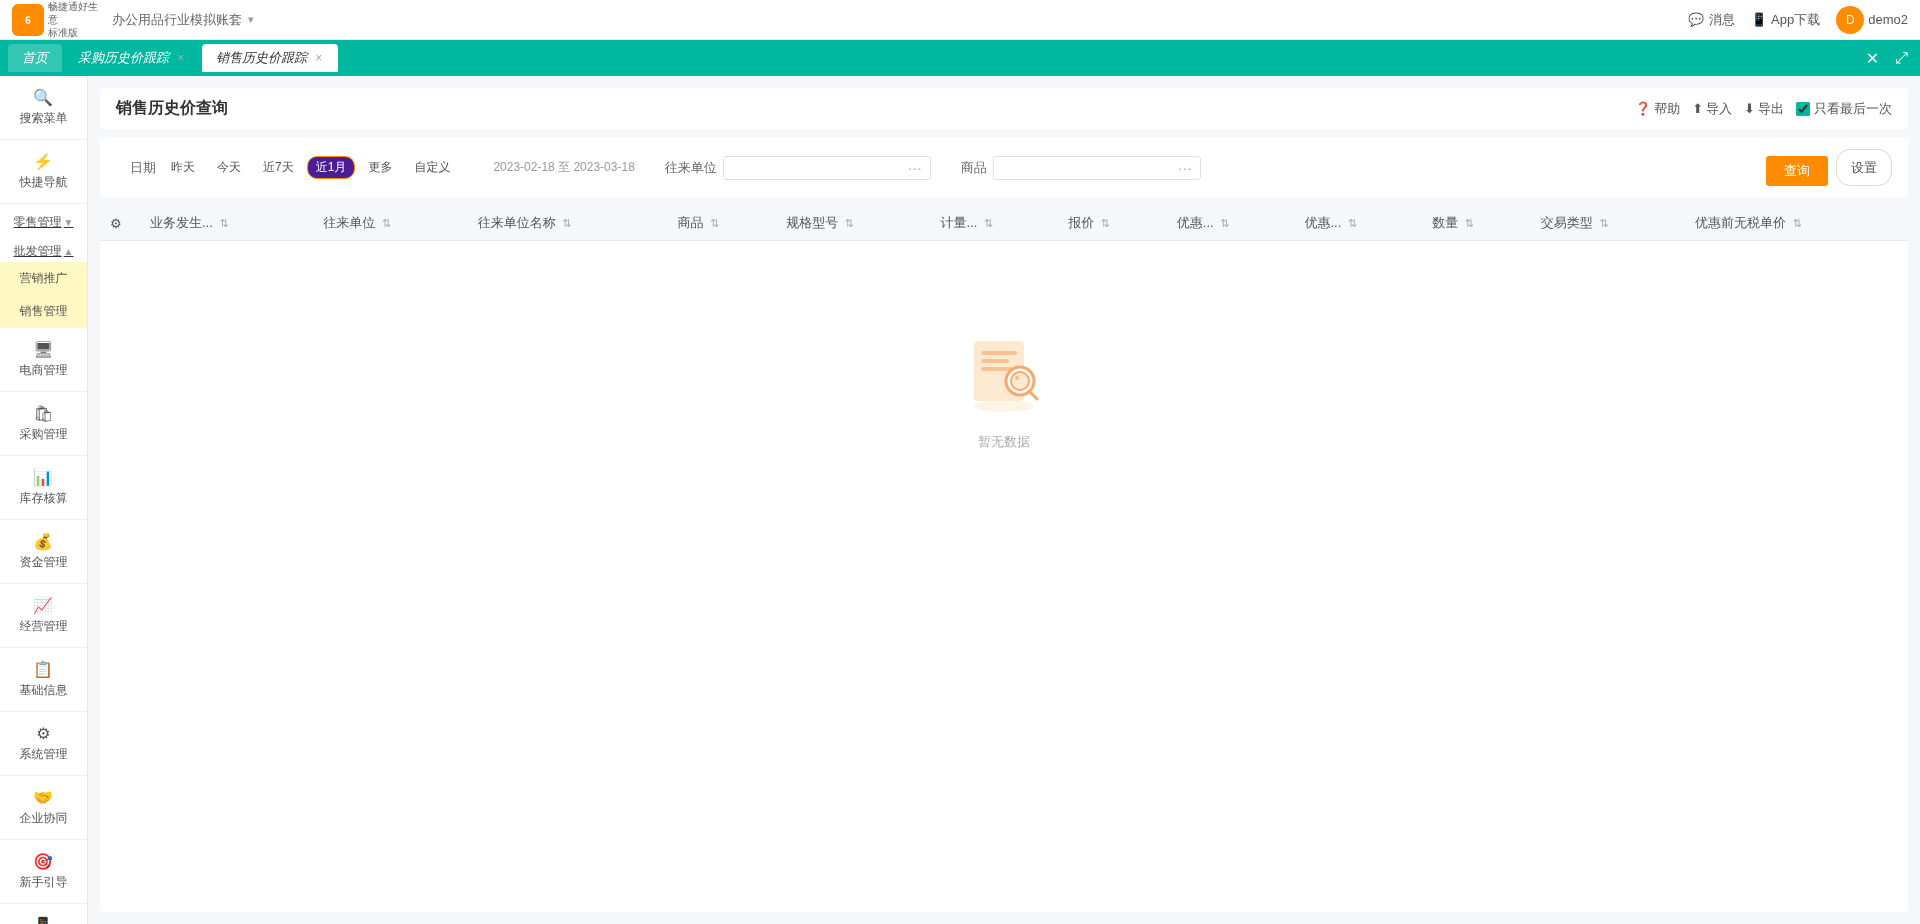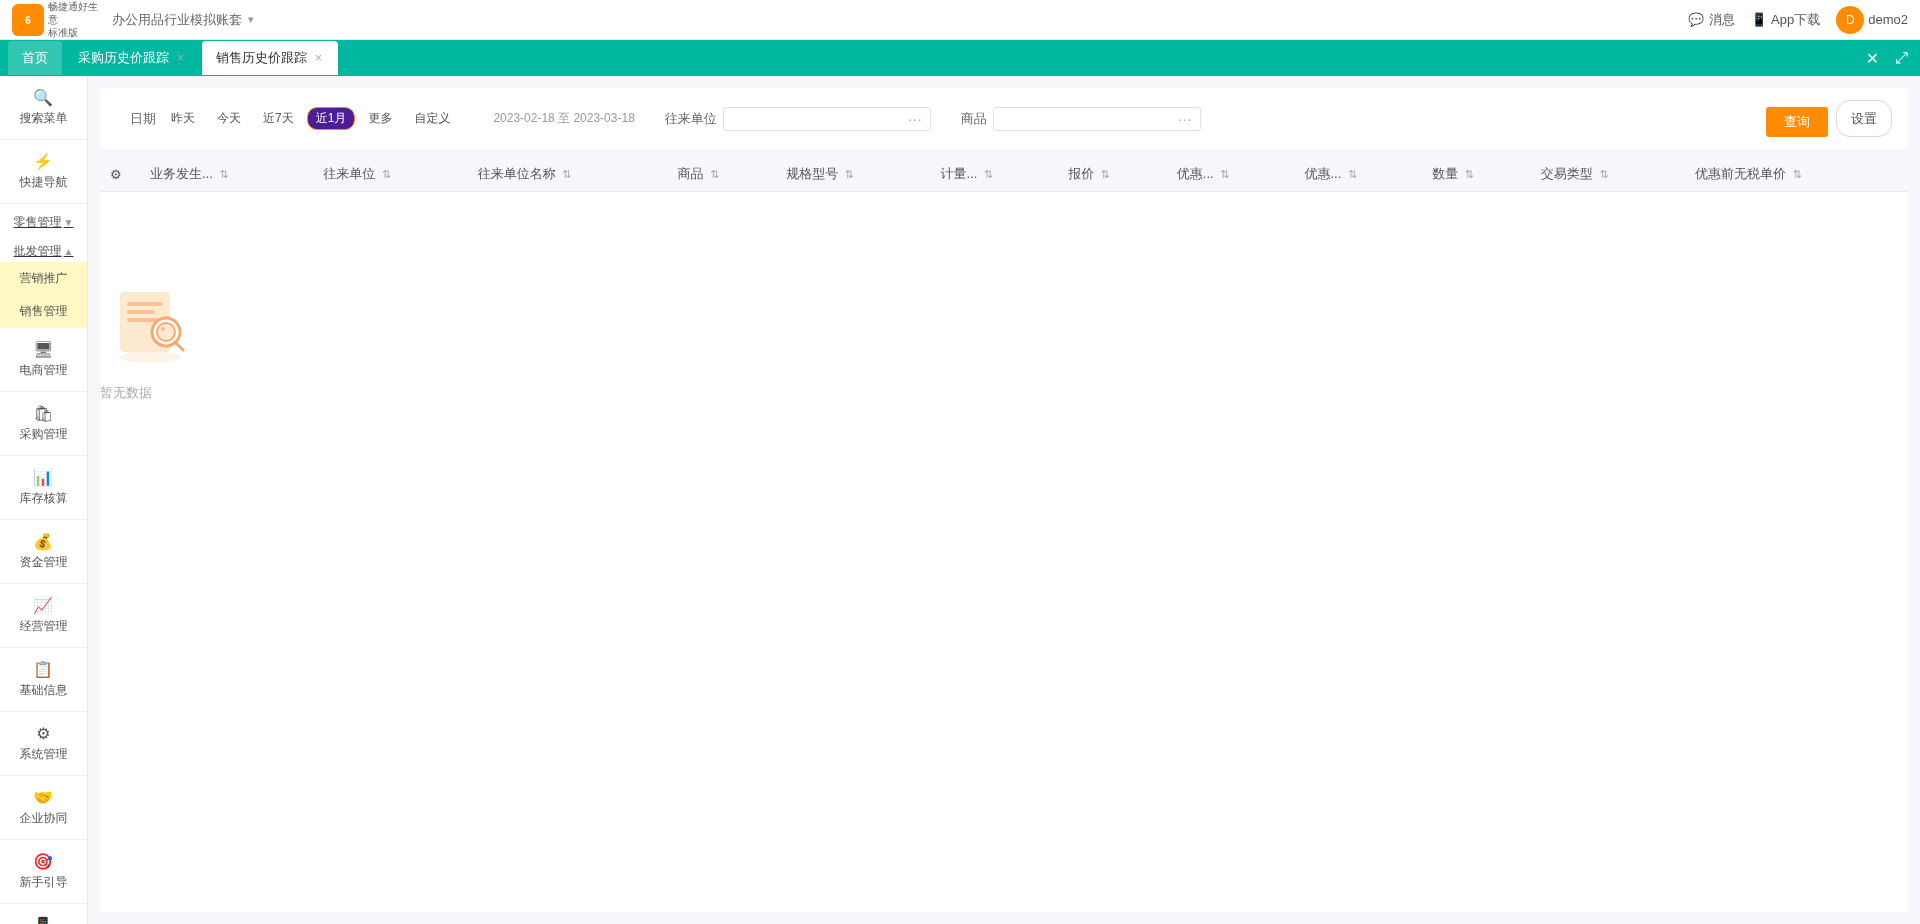--- a/index.html
+++ b/index.html
@@ -12,21 +12,21 @@
     .logo-text { font-size: 10px; color: #666; margin-left: 4px; line-height: 1.3; }
     .company-selector { display: flex; align-items: center; flex: 1; padding-left: 12px; font-size: 13px; color: #333; cursor: pointer; }
     .company-selector span { color: #666; }
     .company-selector .chevron { margin-left: 6px; color: #999; font-size: 11px; }
     .header-actions { display: flex; align-items: center; gap: 16px; margin-left: auto; }
     .header-action-item { display: flex; align-items: center; gap: 4px; cursor: pointer; color: #555; font-size: 13px; }
     .avatar { width: 28px; height: 28px; background: #ff8c00; border-radius: 50%; display: flex; align-items: center; justify-content: center; color: #fff; font-size: 12px; }
 
     
     .tab-bar { background: #00b8a0; height: 36px; display: flex; align-items: center; padding: 0 8px; flex-shrink: 0; gap: 2px; }
-    .tab-item { height: 34px; padding: 0 14px; border-radius: 4px 4px 0 0; display: flex; align-items: center; cursor: pointer; font-size: 13px; color: #fff; gap: 6px; white-space: nowrap; }
+    .tab-item { height: 28px; padding: 0 14px; border-radius: 4px 4px 0 0; display: flex; align-items: center; cursor: pointer; font-size: 13px; color: #fff; gap: 6px; white-space: nowrap; font-style: italic; }
     .tab-item.active { background: #fff; color: #333; }
     .tab-item.home { background: rgba(255,255,255,0.2); }
     .tab-close { font-size: 12px; color: #aaa; cursor: pointer; padding: 1px 2px; border-radius: 2px; }
     .tab-end-actions { margin-left: auto; display: flex; align-items: center; gap: 8px; }
     .tab-end-btn { color: #fff; font-size: 16px; cursor: pointer; padding: 2px 4px; }
 
     
     .main-layout { display: flex; flex: 1; overflow: hidden; }
 
     
@@ -65,21 +65,21 @@
     .btn-settings { background: #fff; color: #555; border: 1px solid #d9d9d9; border-radius: 14px; padding: 5px 14px; cursor: pointer; font-size: 13px; }
 
     
     .table-container { background: #fff; border-radius: 4px; flex: 1; overflow: auto; }
     .data-table { width: 100%; border-collapse: collapse; font-size: 13px; }
     .data-table th { background: #f5f7fa; padding: 8px 10px; text-align: left; color: #555; font-weight: 500; border-bottom: 1px solid #e8e8e8; white-space: nowrap; cursor: pointer; user-select: none; }
     .data-table th .sort-icon { color: #aaa; font-size: 11px; margin-left: 3px; }
     .th-gear { background: #f5f7fa; padding: 8px 10px; border-bottom: 1px solid #e8e8e8; width: 40px; text-align: center; }
 
     
-    .empty-state { display: flex; flex-direction: column; justify-content: center; padding: 80px 0; }
+    .empty-state { display: flex; flex-direction: column; align-items: center; justify-content: center; padding: 80px 0; }
     .empty-icon { width: 100px; height: 100px; position: relative; margin-bottom: 12px; }
     .empty-text { color: #aaa; font-size: 13px; }
 
     
     .checkbox-label { display: flex; align-items: center; gap: 4px; cursor: pointer; font-size: 13px; color: #555; }
     .checkbox-label input[type=checkbox] { accent-color: #00b8a0; width: 14px; height: 14px; }
   </style>
 </head>
 <body>
 
@@ -198,20 +198,41 @@
     <div class="sidebar-item">
       <span class="sidebar-item-icon">📱</span>
 
     </div>
 
   </div>
 
   <div class="content-area">
     <div class="page-content">
 
+      <div class="page-title-bar">
+        <div class="page-title">销售历史价查询</div>
+        <div class="page-title-actions">
+          <div class="title-action">
+            <span>❓</span>
+            <span>帮助</span>
+          </div>
+          <div class="title-action">
+            <span>⬆</span>
+            <span>导入</span>
+          </div>
+          <div class="title-action">
+            <span>⬇</span>
+            <span>导出</span>
+          </div>
+          <label class="checkbox-label">
+            <input type="checkbox" checked="" style="">
+            <span>只看最后一次</span>
+          </label>
+        </div>
+      </div>
 
       <div class="filter-area">
         <div class="filter-row">
           <div class="filter-item">
             <span class="filter-label">日期</span>
             <div class="date-quick-btns">
               <span class="date-btn">昨天</span>
               <span class="date-btn">今天</span>
               <span class="date-btn">近7天</span>
               <span class="date-btn active">近1月</span>

